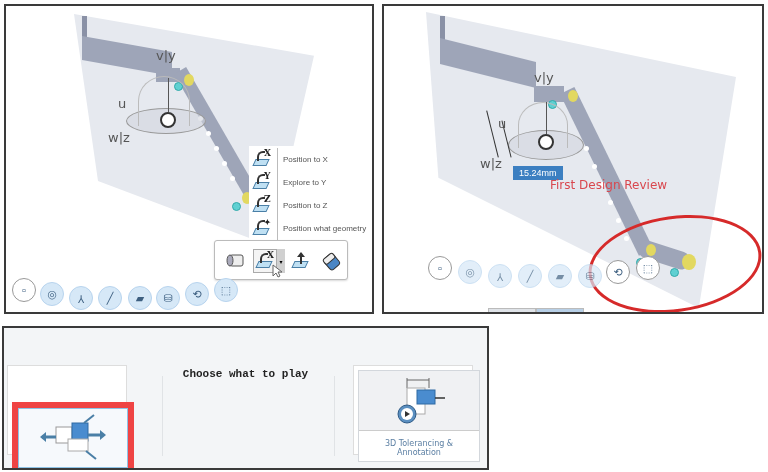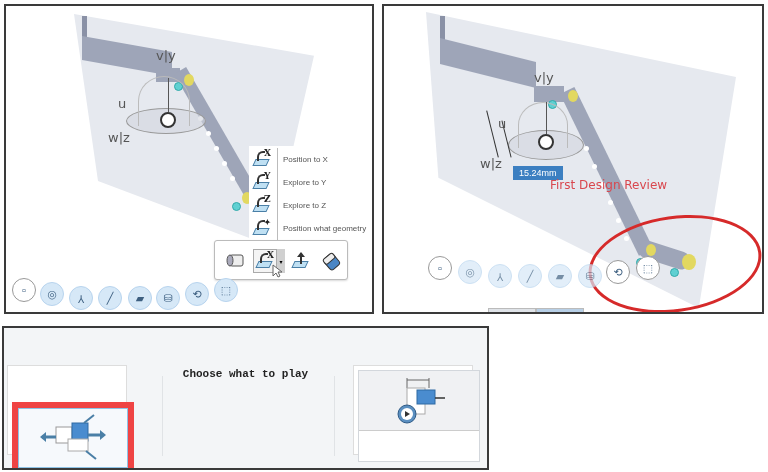--- a/index.html
+++ b/index.html
@@ -120,21 +120,21 @@
       <span class="menu-label">Explore to Y</span>
     </div>
     <div class="menu-item" style="top:48px;">
       <div class="menu-icon">
         <div class="axis-icon">
             <div class="plate"></div>
             <div class="arrow"></div>
             <span class="letter">Z</span>
           </div>
       </div>
-      <span class="menu-label">Explore to Z</span>
+      <span class="menu-label">Position to Z</span>
     </div>
     <div class="menu-item" style="top:71px;">
       <div class="menu-icon">
         <div class="axis-icon">
             <div class="plate"></div>
             <div class="arrow"></div>
             <span class="letter" style="font-size:8px;">✦</span>
           </div>
       </div>
       <span class="menu-label">Position what geometry</span>
@@ -312,15 +312,16 @@
           <path d="M18 6 L40 6" stroke="#666"></path>
             <path d="M18 4 L18 14 M40 4 L40 14" stroke="#666"></path>
           <rect x="18" y="14" width="18" height="26" fill="#fff" stroke="#aaa"></rect>
           <rect x="28" y="16" width="18" height="14" fill="#4a8ccf" stroke="#2e6aa3"></rect>
           <path d="M46 24 L56 24" stroke="#333" stroke-width="1.5"></path>
           <circle cx="18" cy="40" r="9" fill="#5b8fc0" stroke="#2e5a86"></circle>
           <circle cx="18" cy="40" r="6" fill="#fff"></circle>
           <path d="M16 37 L16 43 L21 40 Z" fill="#333"></path>
         </svg>
       </div>
+      <div class="card-label">3D Tolerancing &amp; Annotation</div>
     </div>
   </div>
 </div>
 
 </body></html>

